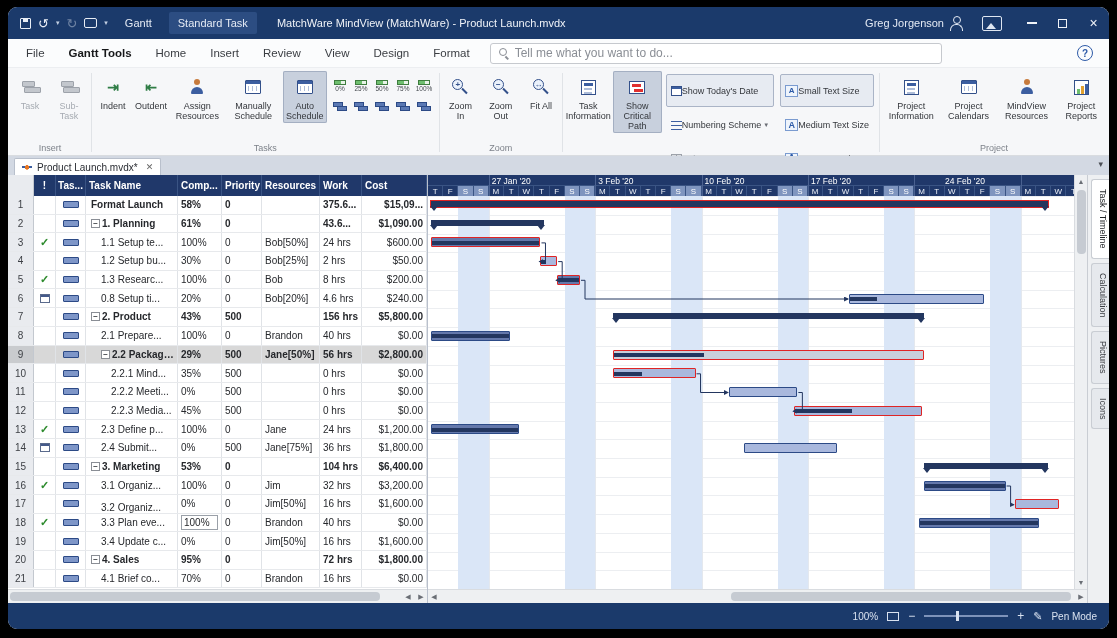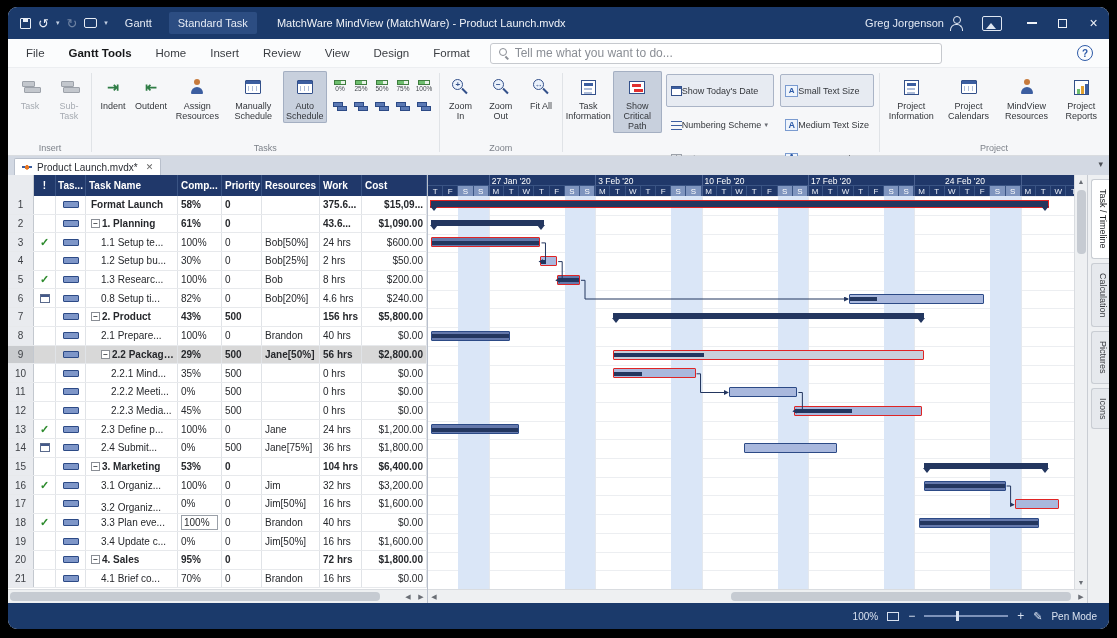--- a/index.html
+++ b/index.html
@@ -532,21 +532,21 @@
             <div class="cell col-num">6</div>
             <div class="cell col-ind">
               <span class="mini-cal"></span>
             </div>
             <div class="cell col-type">
               <span class="type-ic"></span>
             </div>
             <div class="cell col-name" style="padding-left: 15px;">
               <span class="nametext">0.8 Setup ti...</span>
             </div>
-            <div class="cell col-comp">82%</div>
+            <div class="cell col-comp">20%</div>
             <div class="cell col-pri">0</div>
             <div class="cell col-res">Bob[20%]</div>
             <div class="cell col-work">4.6 hrs</div>
             <div class="cell col-cost">$240.00</div>
           </div>
           <div class="t-row boldrow">
             <div class="cell col-num">7</div>
             <div class="cell col-ind"></div>
             <div class="cell col-type">
               <span class="type-ic"></span>

